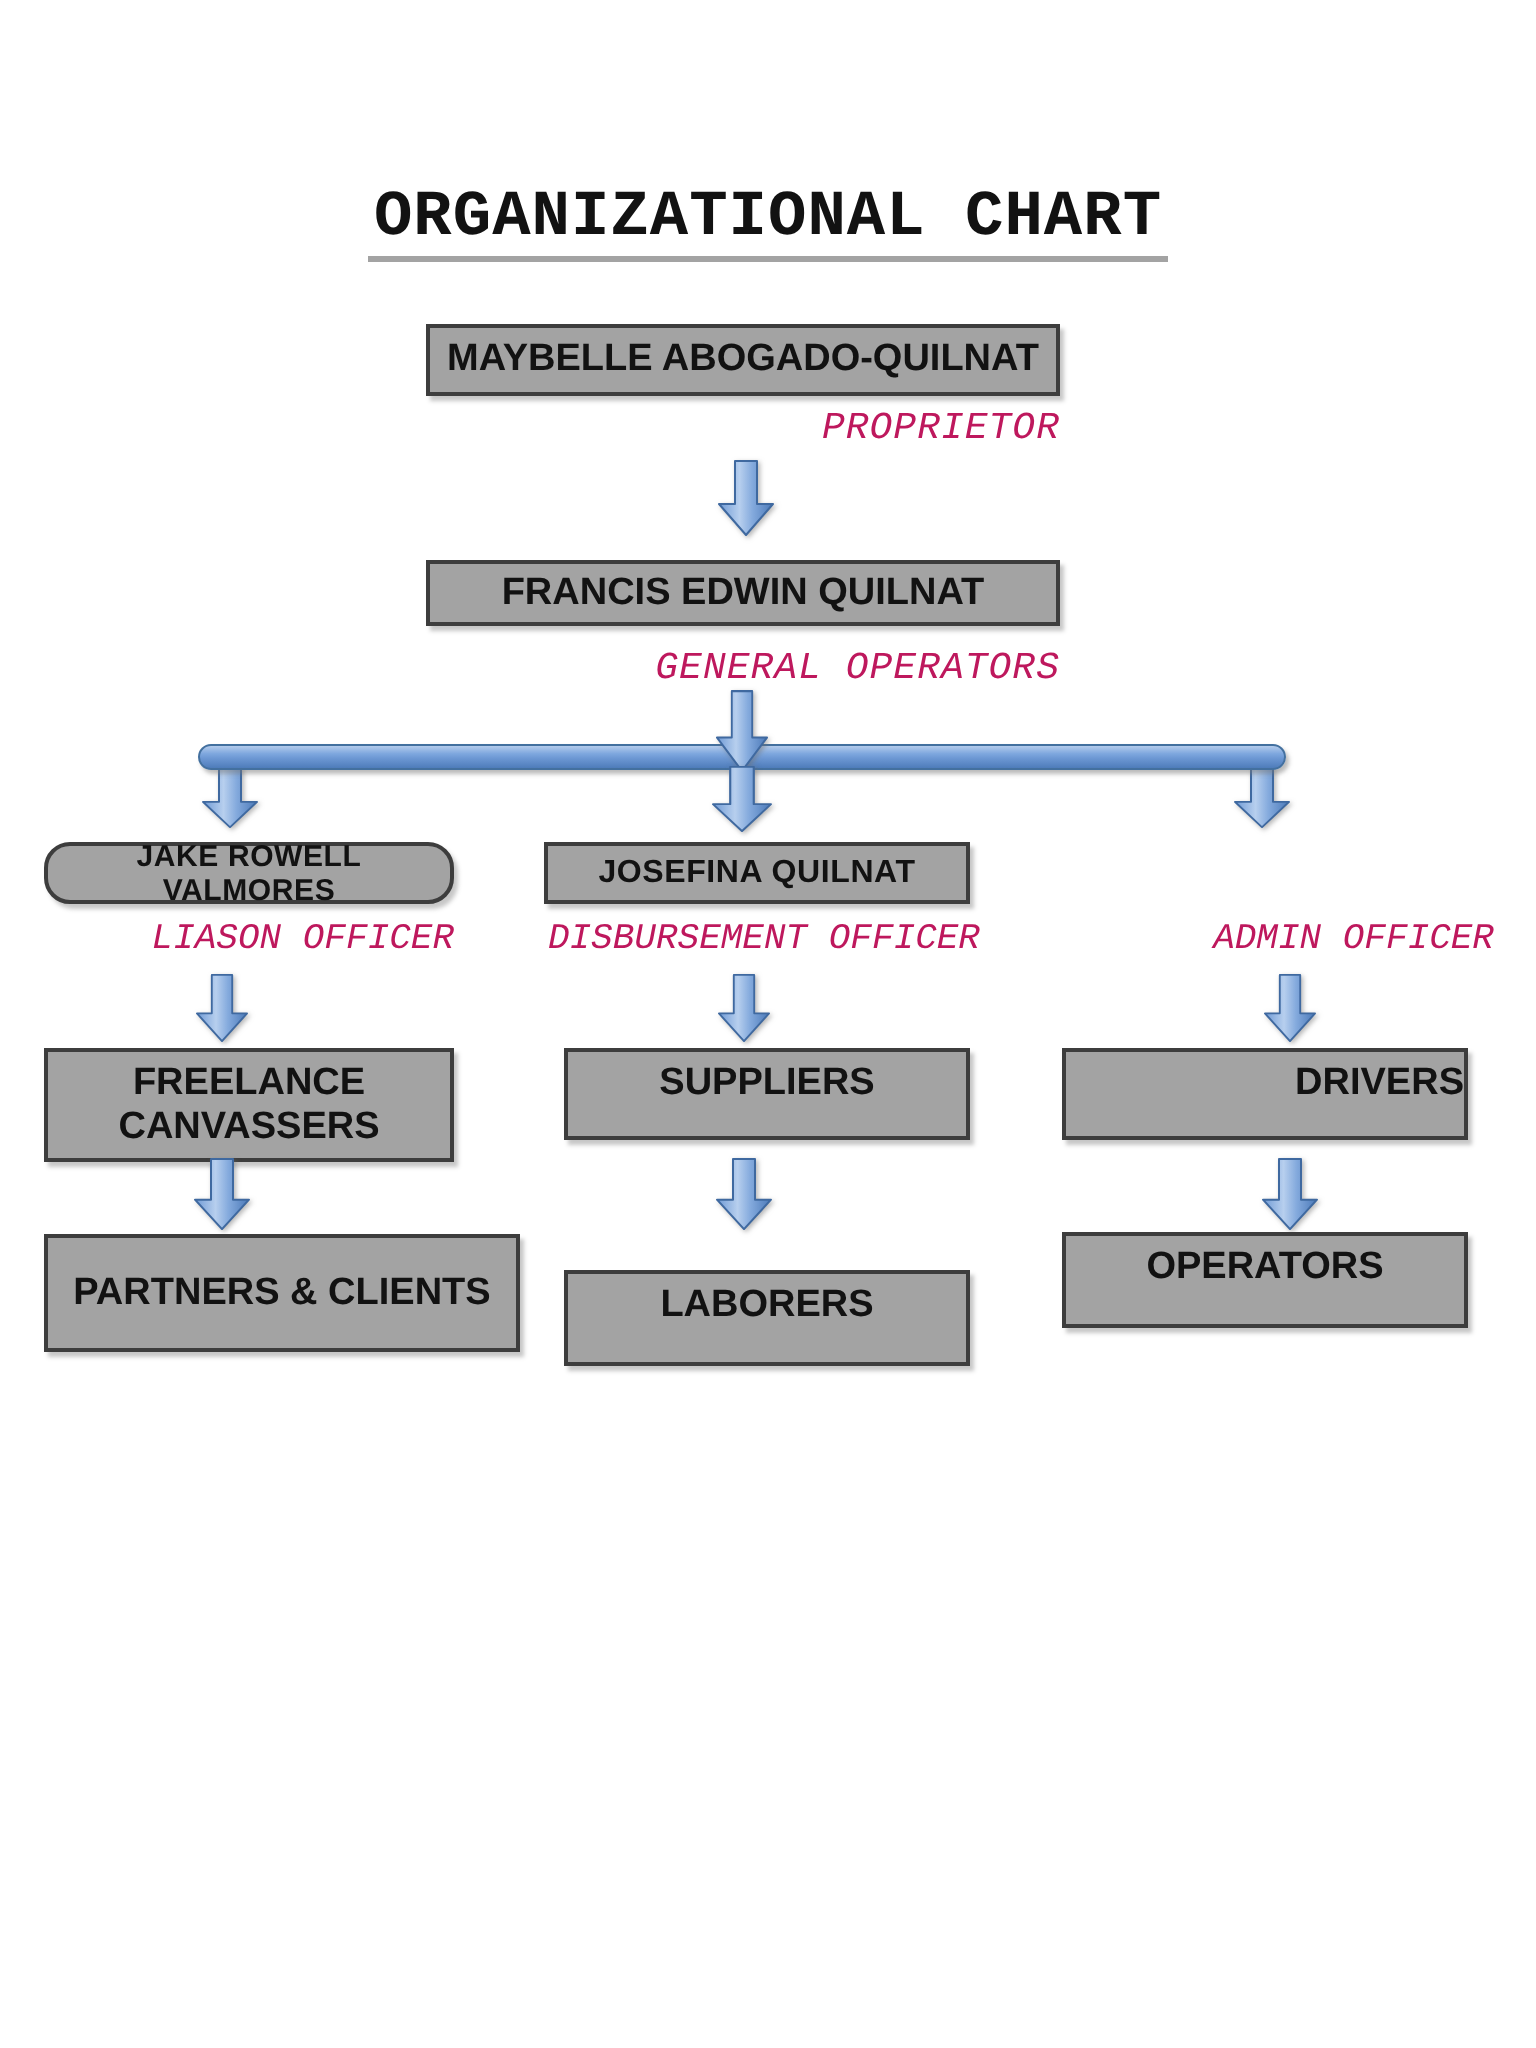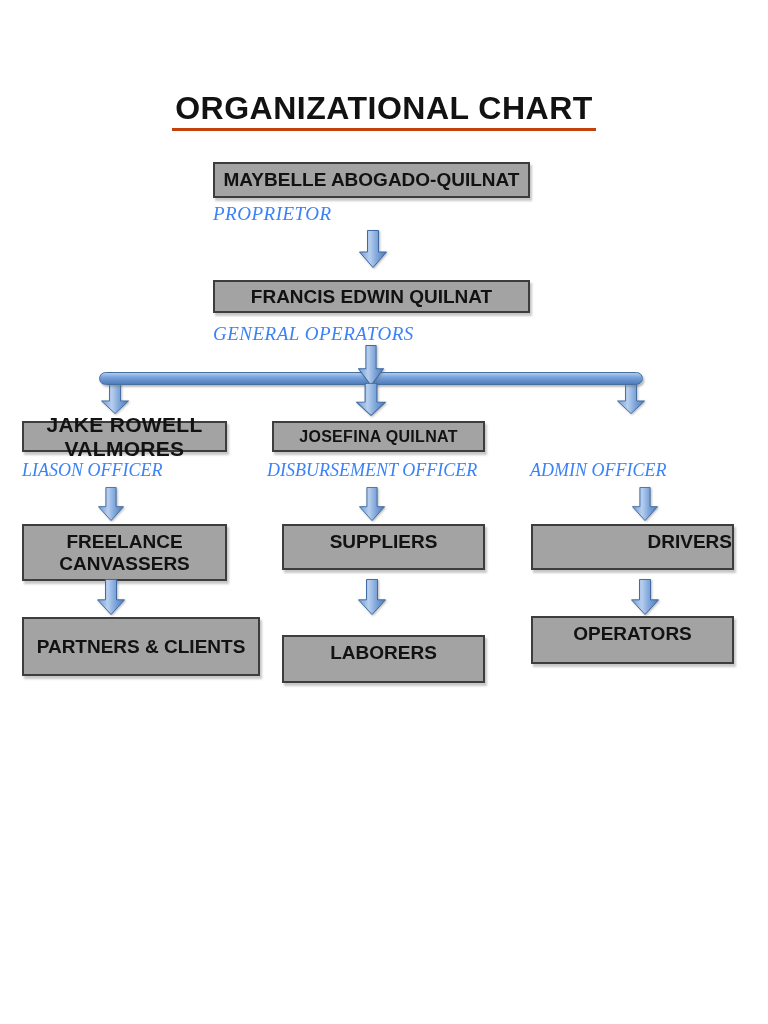--- a/index.html
+++ b/index.html
@@ -4,40 +4,40 @@
 <style>
   html,body{margin:0;padding:0;background:#fff;}
   #page{
     position:relative;width:768px;height:1024px;background:#ffffff;
     font-family:"Liberation Sans",sans-serif;overflow:hidden;
   }
   .abs{position:absolute;}
   
   #title-wrap{left:0;top:92px;width:768px;text-align:center;}
   #title{
-    display:inline-block;font-family:Liberation Sans, sans-serif;font-weight:bold;
+    display:inline-block;font-family:Liberation Mono, monospace;font-weight:bold;
     font-size:32px;color:#121212;letter-spacing:.5px;
-    border-bottom:3px solid #c2410c;padding:0 3px 2px 3px;line-height:1.05;
+    border-bottom:3px solid #a3a3a3;padding:0 3px 2px 3px;line-height:1.05;
   }
   
   .obox{
     background:#a3a3a3;border:2px solid #3d3d3d;box-sizing:border-box;
     display:flex;align-items:center;justify-content:center;text-align:center;
     color:#121212;font-weight:bold;
     box-shadow:2px 2.5px 2px rgba(130,130,130,.45);
   }
   .obox.toptext{align-items:flex-start;padding-top:5px;}
   .fs19{font-size:19px;line-height:22px;}
   .fs16{font-size:16px;letter-spacing:.3px;}
-  .fs15{font-size:21px;letter-spacing:.3px;}
+  .fs15{font-size:15px;letter-spacing:.3px;border-radius:13px;}
   .wrapbox{padding:0 8px;}
   
   .rlabel{
-    font-family:Liberation Serif, serif;font-style:italic;font-weight:500;
-    color:#3b82f6;text-align:left;white-space:nowrap;
+    font-family:Liberation Mono, monospace;font-style:italic;font-weight:500;
+    color:#be185d;text-align:right;white-space:nowrap;
   }
   .rl18{font-size:18px;}
   .rl19{font-size:19px;letter-spacing:.5px;}
   
   .arr{filter:drop-shadow(1.2px 1.8px 1.2px rgba(110,110,110,.5));}
   .arr svg{display:block;width:100%;height:100%;}
   #hbar{
     left:99px;top:372px;width:544px;height:13px;border-radius:7px;
     background:linear-gradient(#b3cbec 0%,#7ea7de 35%,#6d98d4 55%,#4e7cba 100%);
     border:1px solid #43709f;box-sizing:border-box;

